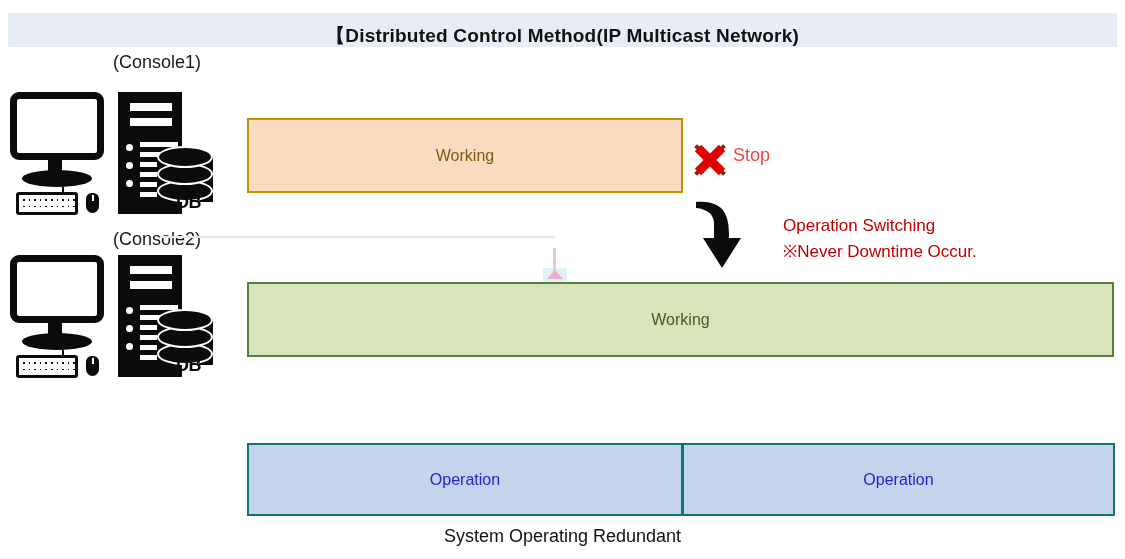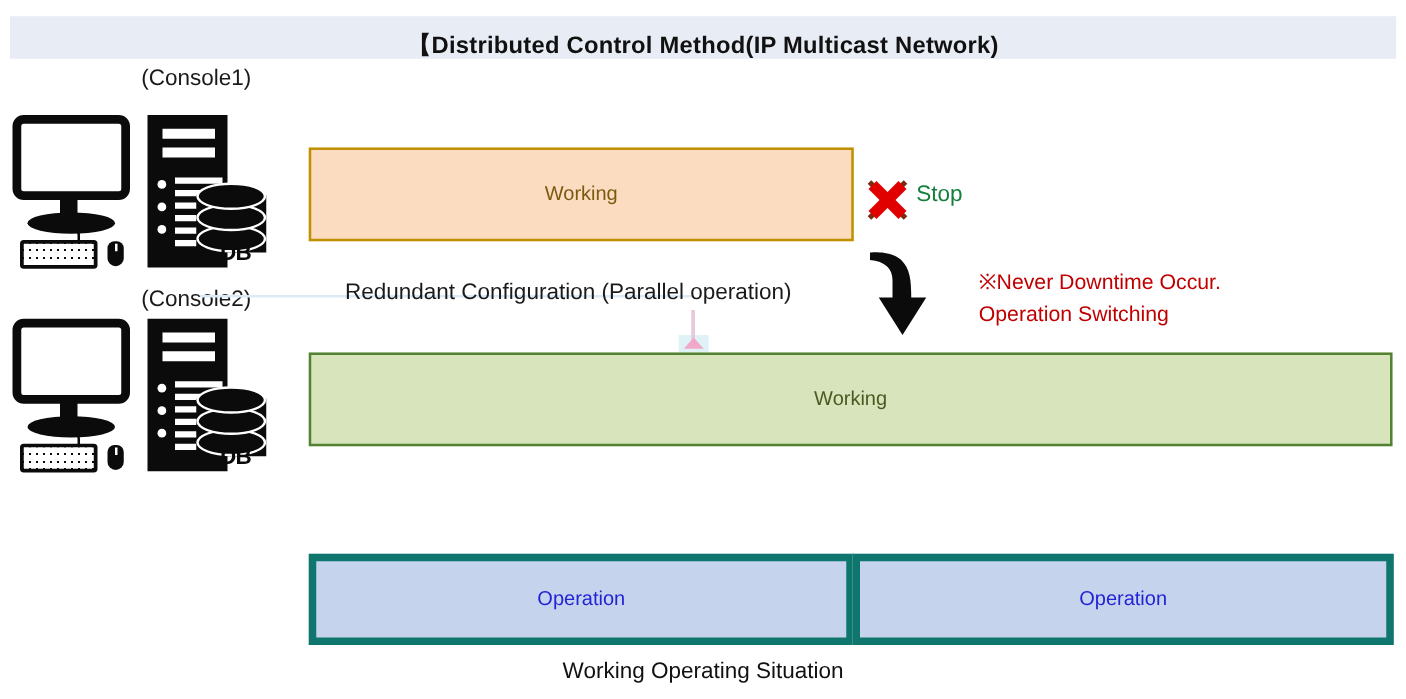--- a/index.html
+++ b/index.html
@@ -240,21 +240,21 @@
     left: 690px;
     top: 140px;
     width: 40px;
     height: 40px;
   }
   .stop-label {
     position: absolute;
     left: 733px;
     top: 145px;
     font-size: 18px;
-    color: #15803d;
+    color: #ef4444;
     white-space: nowrap;
   }
 
   
   .switch-arrow {
     position: absolute;
     left: 692px;
     top: 198px;
     width: 64px;
     height: 72px;
@@ -314,21 +314,21 @@
     background: #DFF3F7;
   }
 
   
   .op-box {
     position: absolute;
     top: 443px;
     height: 73px;
     box-sizing: border-box;
     background: #C5D3ED;
-    border: 6px solid #0f766e;
+    border: 2px solid #0f766e;
     display: flex;
     flex-direction: column;
     align-items: center;
     justify-content: center;
     color: #2323D6;
     font-size: 16px;
     line-height: 33px;
   }
   .op-box.left  { left: 247px;  width: 436px; }
   .op-box.right { left: 682px;  width: 433px; }
@@ -433,34 +433,33 @@
       <line x1="32" y1="8" x2="8" y2="32"></line>
     </g>
   </svg>
   <div class="stop-label">Stop</div>
 
   <div class="faint-line"></div>
   <div class="faint-tri-bg"></div>
   <div class="faint-stem"></div>
   <div class="faint-tri"></div>
 
-  <div class="redundant-label">Redundant Configuration (Parallel operation)</div>
 
   <svg class="switch-arrow" viewBox="0 0 64 72">
     <path d="M4 4 C 4 4, 20 2, 29 10 C 36 17, 37 26, 37 40 L 49 40 L 30 70 L 11 40 L 22 40 L 22 26 C 22 17, 16 11, 4 10 Z" fill="#0b0b0b"></path>
   </svg>
   <div class="switch-text">
+    <div>Operation Switching</div>
     <div>※Never Downtime Occur.</div>
-    <div>Operation Switching</div>
   </div>
 
   <div class="status-box box-working-bottom">Working</div>
 
   <div class="op-box left">
     <div>Operation</div>
   </div>
   <div class="op-box right">
     <div>Operation</div>
   </div>
 
-  <div class="bottom-caption">Working Operating Situation</div>
+  <div class="bottom-caption">System Operating Redundant</div>
 
 </div>
 
 </body></html>

